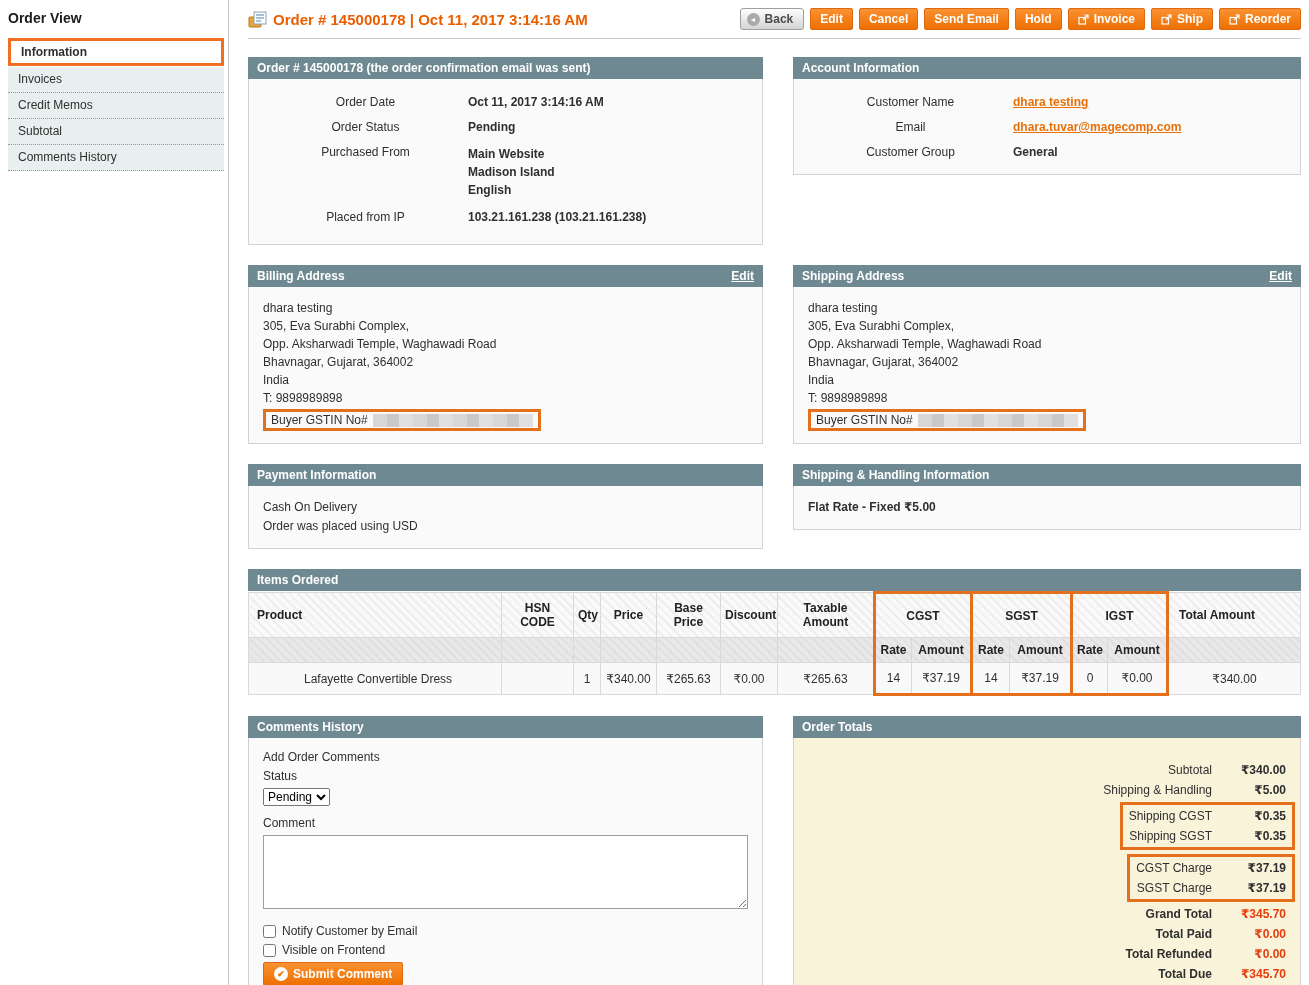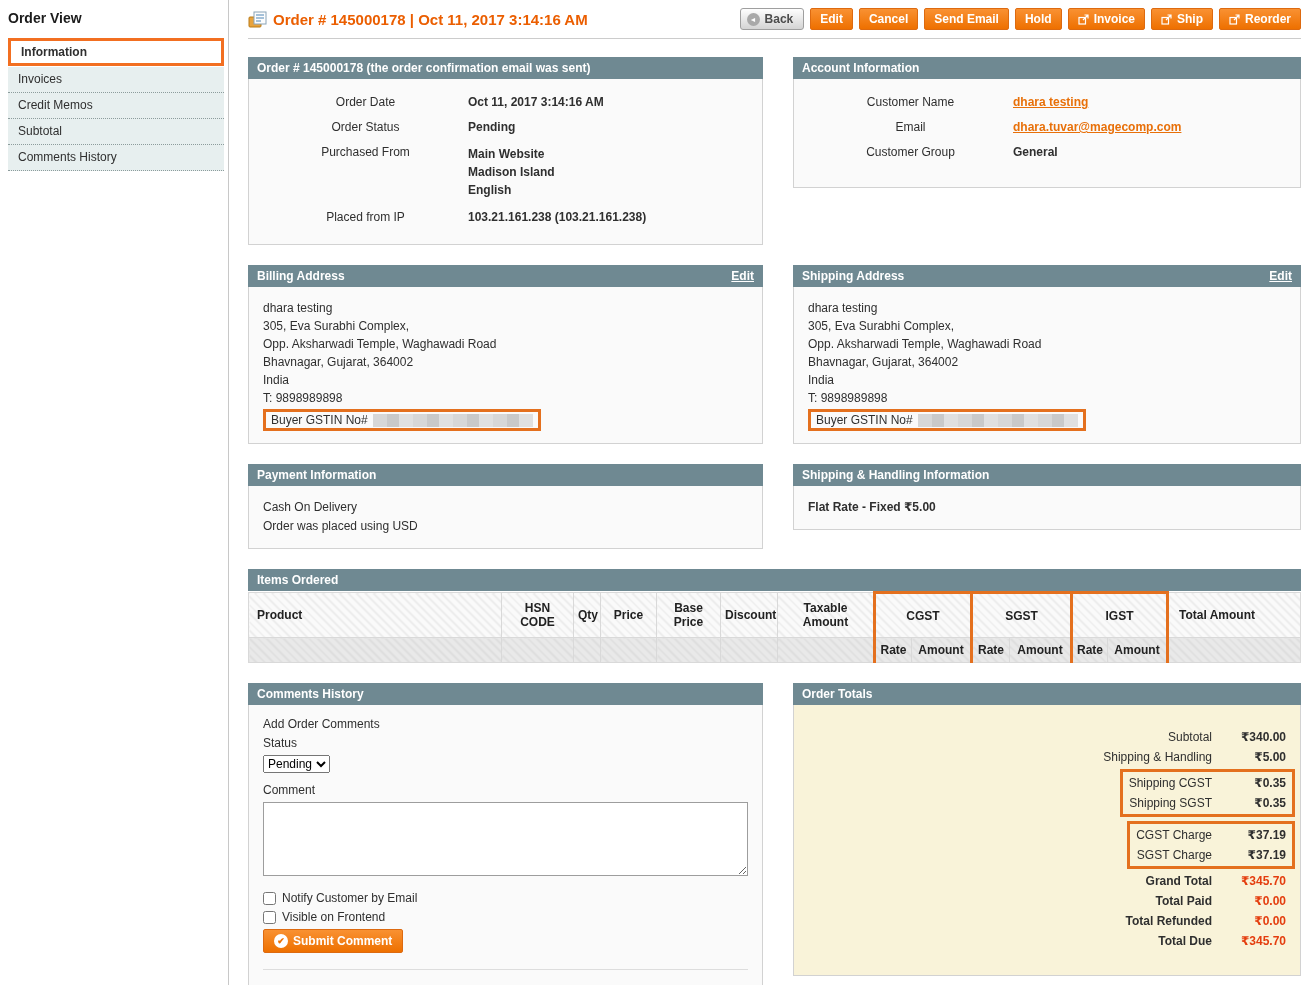--- a/index.html
+++ b/index.html
@@ -170,21 +170,21 @@
             </div>
             <div class="k">Placed from IP</div>
             <div class="v">103.21.161.238 (103.21.161.238)</div>
           </div>
         </div>
       </div>
       <div>
         <div class="panel-head">
             <span>Account Information</span>
           </div>
-        <div class="panel-body" style="padding:16px 14px 28px;">
+        <div class="panel-body" style="padding:16px 14px 15px;">
           <div class="kv">
             <div class="k">Customer Name</div>
             <div class="v"><a class="olink">dhara testing</a></div>
             <div class="k">Email</div>
             <div class="v"><a class="olink">dhara.tuvar@magecomp.com</a></div>
             <div class="k">Customer Group</div>
             <div class="v">General</div>
           </div>
         </div>
       </div>
@@ -293,20 +293,36 @@
               <td></td>
           <td></td>
           <th class="hl-l">Rate</th>
           <th class="hl-r">Amount</th>
           <th class="hl-l">Rate</th>
           <th class="hl-r">Amount</th>
           <th class="hl-l">Rate</th>
           <th class="hl-r">Amount</th>
           <td></td>
         </tr>
+        <tr class="drow">
+          <td class="prod">Lafayette Convertible Dress</td>
+          <td></td>
+          <td>1</td>
+          <td>₹340.00</td>
+          <td>₹265.63</td>
+          <td>₹0.00</td>
+          <td>₹265.63</td>
+          <td class="hl-l hl-b">14</td>
+          <td class="hl-r hl-b">₹37.19</td>
+          <td class="hl-l hl-b">14</td>
+          <td class="hl-r hl-b">₹37.19</td>
+          <td class="hl-l hl-b">0</td>
+          <td class="hl-r hl-b">₹0.00</td>
+          <td>₹340.00</td>
+        </tr>
       </tbody>
         </table>
     </div>
 
     <div class="grid2" style="margin-top:20px;">
       <div>
         <div class="panel-head">
             <span>Comments History</span>
           </div>
         <div class="panel-body" style="min-height:292px;">

